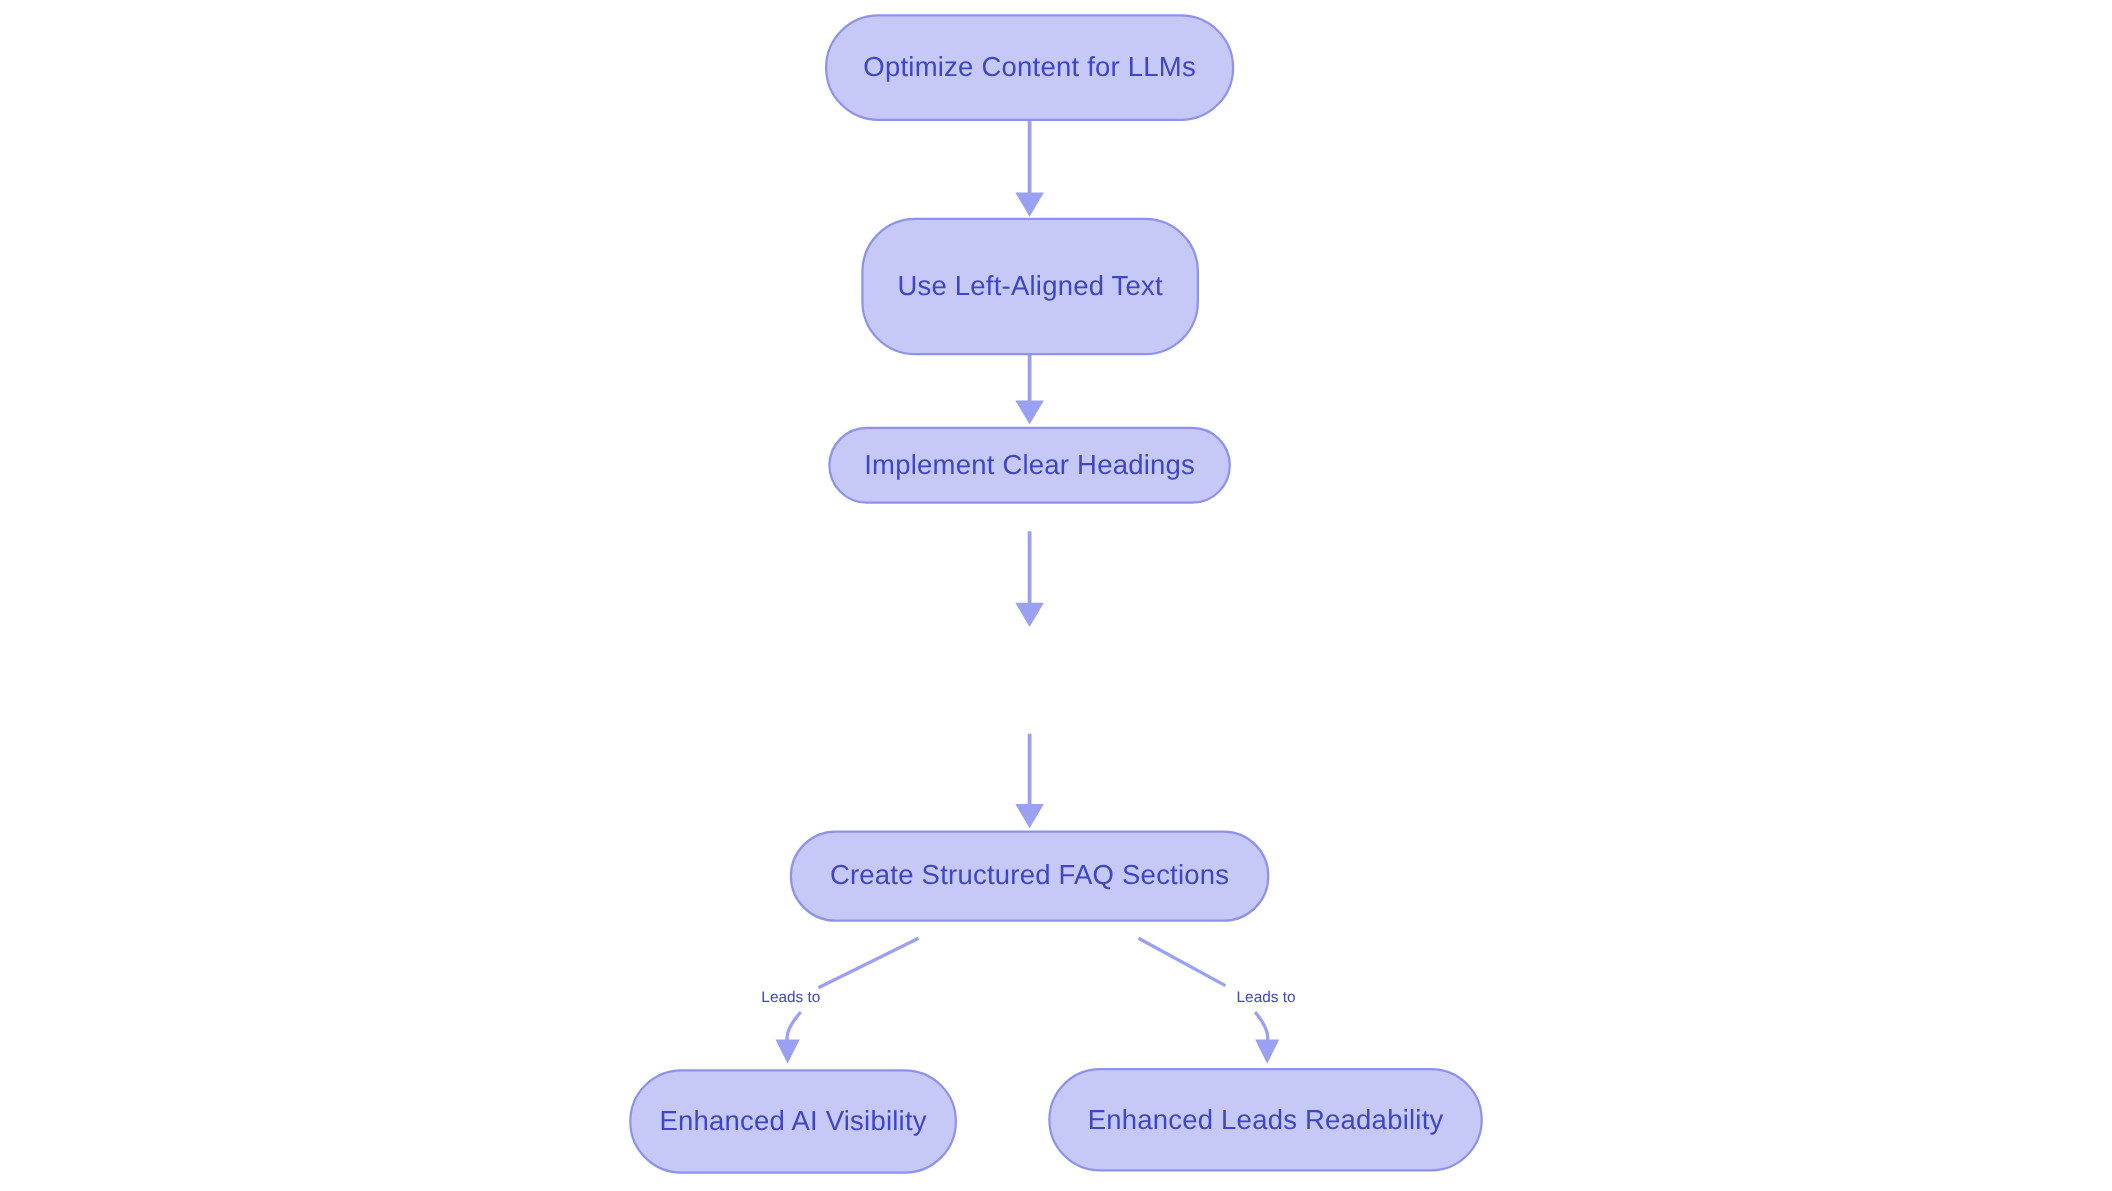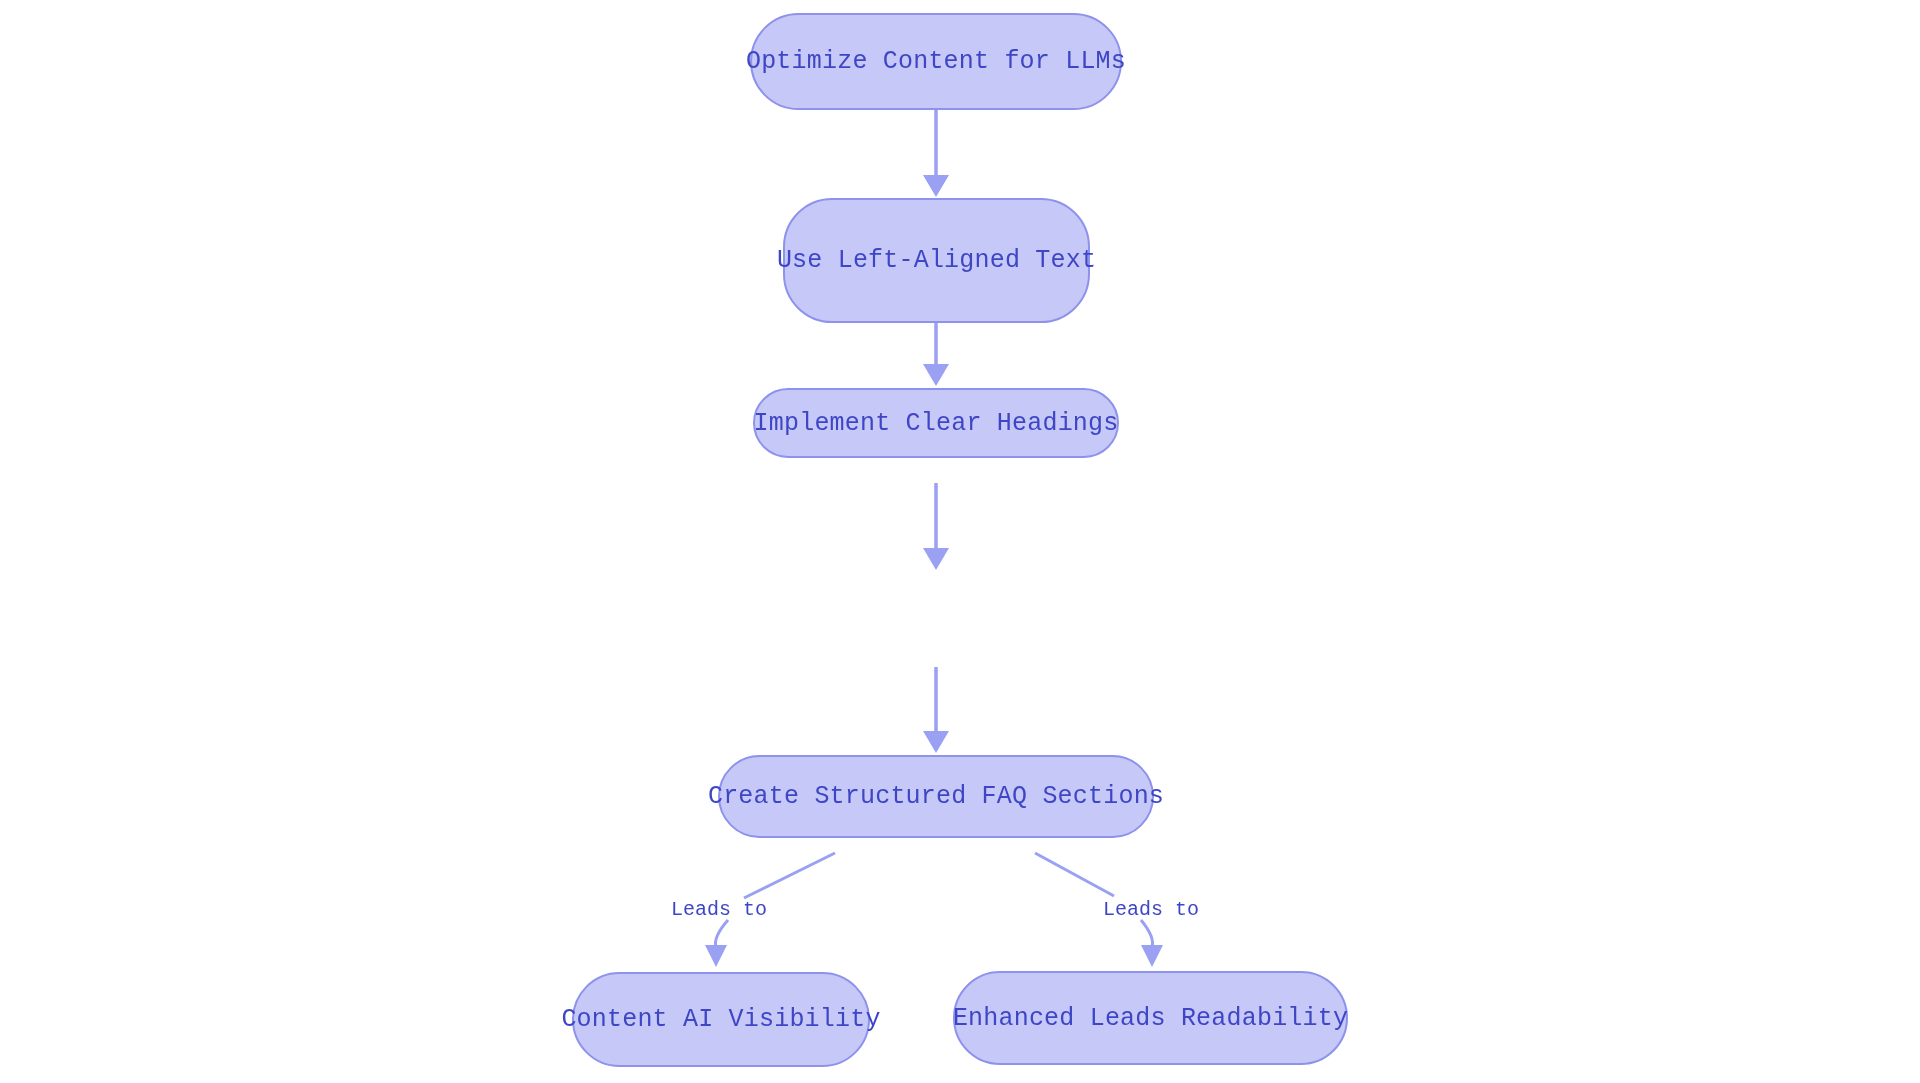--- a/index.html
+++ b/index.html
@@ -6,21 +6,21 @@
     margin: 0;
     padding: 0;
     background: #ffffff;
   }
   .canvas {
     position: relative;
     width: 1920px;
     height: 1083px;
     background: #ffffff;
     overflow: hidden;
-    font-family: Liberation Mono, monospace;
+    font-family: Liberation Sans, sans-serif;
   }
   .edges-layer {
     position: absolute;
     left: 0;
     top: 0;
     width: 1920px;
     height: 1083px;
   }
   .node {
     position: absolute;
@@ -33,21 +33,21 @@
     letter-spacing: 0.2px;
     display: flex;
     align-items: center;
     justify-content: center;
     text-align: center;
     white-space: nowrap;
   }
   .edge-label {
     position: absolute;
     color: #3e46c5;
-    font-size: 20px;
+    font-size: 14px;
     text-align: center;
     white-space: nowrap;
     width: 120px;
   }
 </style>
 </head>
 <body>
 
 <div class="canvas">
 
@@ -97,21 +97,21 @@
   <div class="node" style="left:753px; top:388px; width:366px; height:70px;">
     <span>Implement Clear Headings</span>
   </div>
 
 
   <div class="node" style="left:718px; top:755px; width:436px; height:83px;">
     <span>Create Structured FAQ Sections</span>
   </div>
 
   <div class="node" style="left:572px; top:972px; width:298px; height:95px;">
-    <span>Content AI Visibility</span>
+    <span>Enhanced AI Visibility</span>
   </div>
 
   <div class="node" style="left:953px; top:971px; width:395px; height:94px;">
     <span>Enhanced Leads Readability</span>
   </div>
 
   <div class="edge-label" style="left:659px; top:898px;">Leads to</div>
 
   <div class="edge-label" style="left:1091px; top:898px;">Leads to</div>
 

